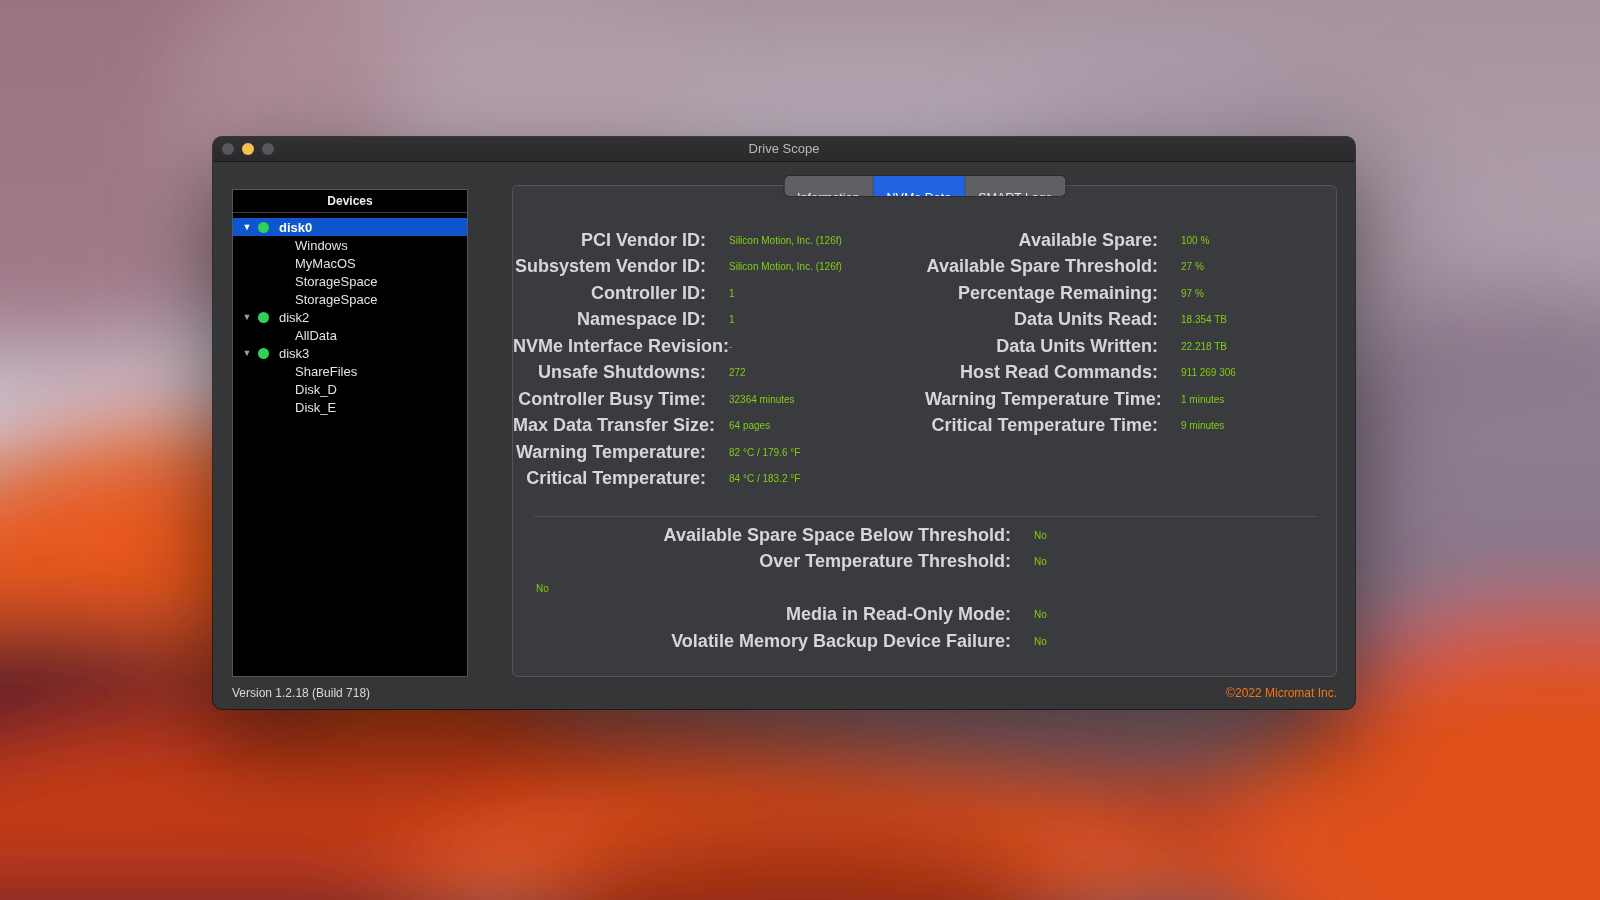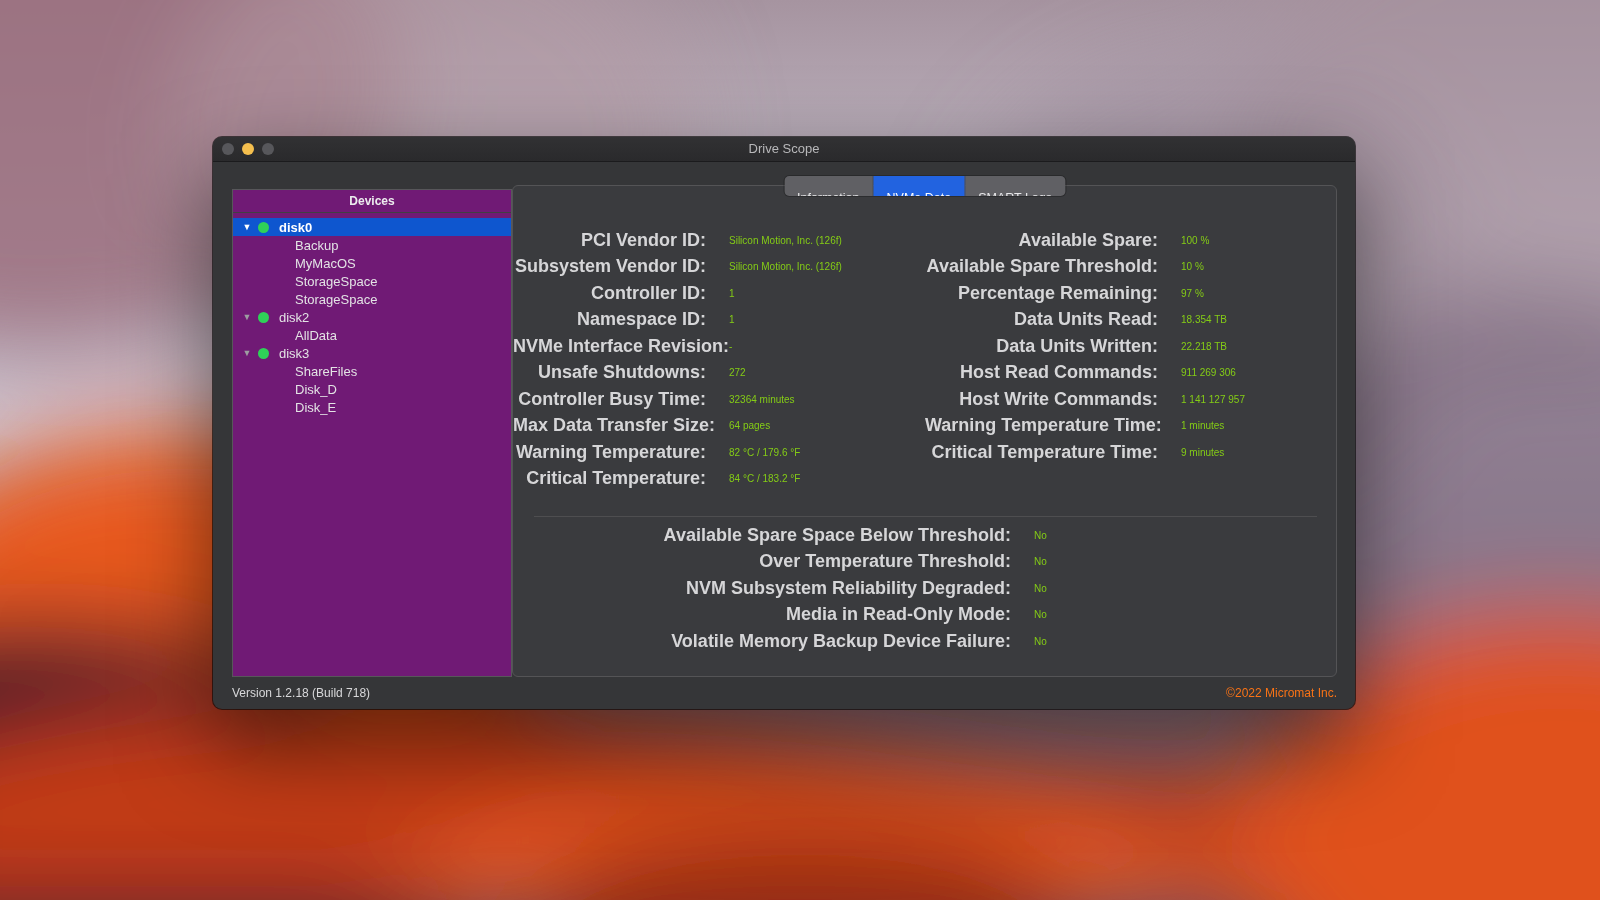--- a/index.html
+++ b/index.html
@@ -22,22 +22,22 @@
     border-bottom:1px solid #1b1b1d;
   }
   .titlebar-title{line-height:24px;text-align:center;font-size:13px;color:#b8b8ba;}
   .lights{position:absolute;left:9px;top:6px;display:flex;gap:8px;}
   .light{width:12px;height:12px;border-radius:50%;}
   .light-gray{background:#57575b;}
   .light-yellow{background:#f5bf4e;}
 
   
   .sidebar{
-    position:absolute;left:19px;top:52px;width:280px;height:488px;box-sizing:border-box;
-    background:#701a75;border:1px solid #57575a;
+    position:absolute;left:19px;top:52px;width:236px;height:488px;box-sizing:border-box;
+    background:#000000;border:1px solid #57575a;
   }
   .sidebar-header{
     height:22px;line-height:22px;text-align:center;font-size:12px;font-weight:bold;
     color:#ececee;border-bottom:1px solid #404043;
   }
   .tree{padding-top:5px;}
   .tree-row{height:18px;display:flex;align-items:center;font-size:13px;color:#e3e3e5;cursor:default;}
   .tree-row.selected{background:#0e56cf;color:#fff;font-weight:bold;}
   .tri{width:16px;margin-left:6px;font-size:9px;color:#9d9da1;text-align:center;flex:0 0 auto;}
   .tree-row.selected .tri{color:#ffffff;}
@@ -115,21 +115,21 @@
 
   <div class="sidebar">
     <div class="sidebar-header">Devices</div>
     <div class="tree" id="tree">
         <div class="tree-row disk selected">
           <span class="tri">▼</span>
           <span class="dot" style="background: rgb(47, 209, 88);"></span>
           <span class="lab">disk0</span>
         </div>
         <div class="tree-row volume">
-          <span class="lab">Backup</span>
+          <span class="lab">Windows</span>
         </div>
         <div class="tree-row volume">
           <span class="lab">MyMacOS</span>
         </div>
         <div class="tree-row volume">
           <span class="lab">StorageSpace</span>
         </div>
         <div class="tree-row volume">
           <span class="lab">StorageSpace</span>
         </div>
@@ -207,41 +207,37 @@
             <span class="stat-value">84 °C / 183.2 °F</span>
           </div>
         </div>
       <div class="col-right" id="col-right">
           <div class="stat-row">
             <span class="stat-label">Available Spare:</span>
             <span class="stat-value">100 %</span>
           </div>
           <div class="stat-row">
             <span class="stat-label">Available Spare Threshold:</span>
-            <span class="stat-value">10 %</span>
+            <span class="stat-value">27 %</span>
           </div>
           <div class="stat-row">
             <span class="stat-label">Percentage Remaining:</span>
             <span class="stat-value">97 %</span>
           </div>
           <div class="stat-row">
             <span class="stat-label">Data Units Read:</span>
             <span class="stat-value">18.354 TB</span>
           </div>
           <div class="stat-row">
             <span class="stat-label">Data Units Written:</span>
             <span class="stat-value">22.218 TB</span>
           </div>
           <div class="stat-row">
             <span class="stat-label">Host Read Commands:</span>
             <span class="stat-value">911 269 306</span>
-          </div>
-          <div class="stat-row">
-            <span class="stat-label">Host Write Commands:</span>
-            <span class="stat-value">1 141 127 957</span>
           </div>
           <div class="stat-row">
             <span class="stat-label">Warning Temperature Time:</span>
             <span class="stat-value">1 minutes</span>
           </div>
           <div class="stat-row">
             <span class="stat-label">Critical Temperature Time:</span>
             <span class="stat-value">9 minutes</span>
           </div>
         </div>
@@ -250,21 +246,20 @@
     <div class="flags" id="flags">
         <div class="stat-row">
           <span class="stat-label">Available Spare Space Below Threshold:</span>
           <span class="stat-value">No</span>
         </div>
         <div class="stat-row">
           <span class="stat-label">Over Temperature Threshold:</span>
           <span class="stat-value">No</span>
         </div>
         <div class="stat-row">
-          <span class="stat-label">NVM Subsystem Reliability Degraded:</span>
           <span class="stat-value">No</span>
         </div>
         <div class="stat-row">
           <span class="stat-label">Media in Read-Only Mode:</span>
           <span class="stat-value">No</span>
         </div>
         <div class="stat-row">
           <span class="stat-label">Volatile Memory Backup Device Failure:</span>
           <span class="stat-value">No</span>
         </div>

